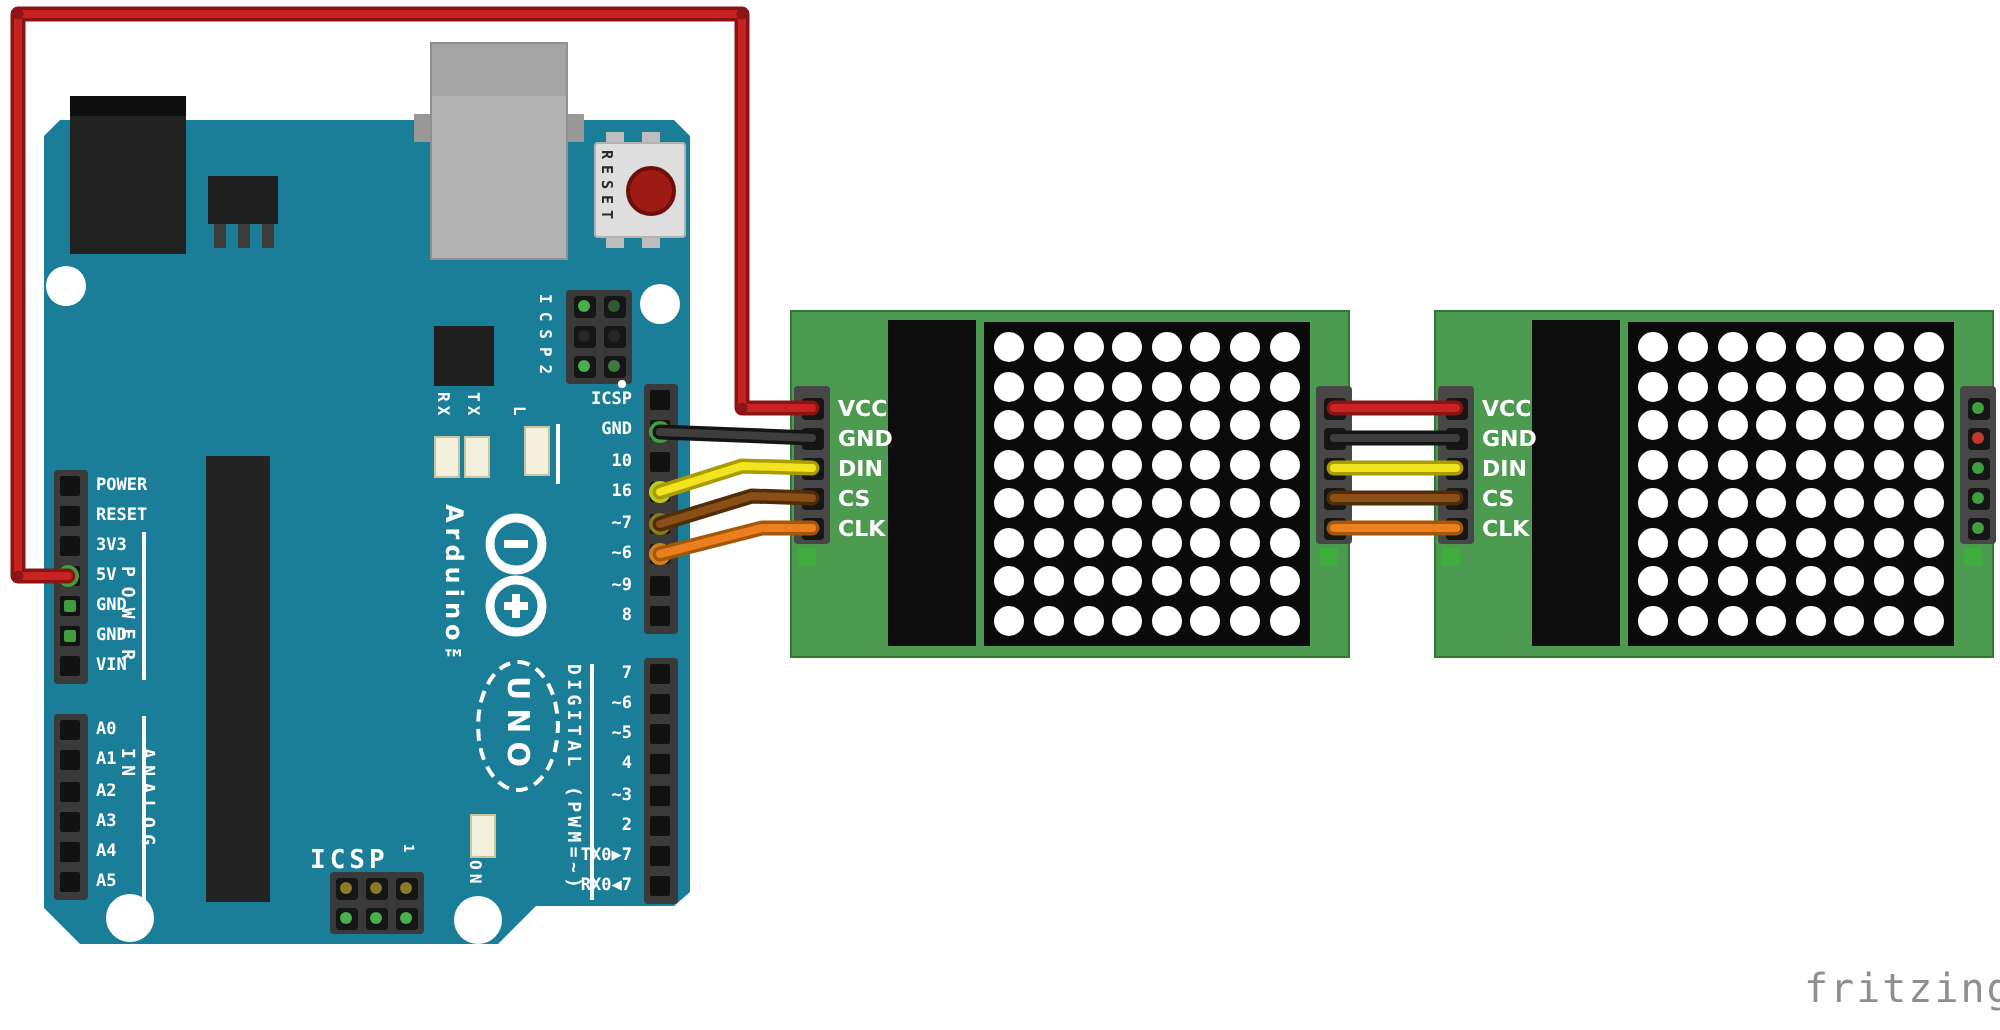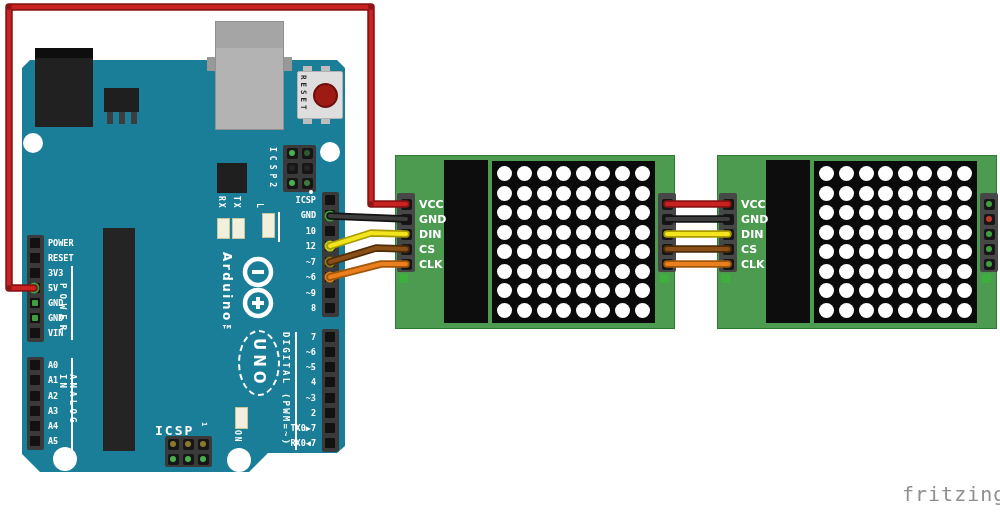--- a/index.html
+++ b/index.html
@@ -146,21 +146,21 @@
 
   <div id="pins-layer">
       <div class="abs strip" style="left: 322px; top: 192px; width: 17px; height: 125px;"></div>
       <div class="abs pinsq" style="left: 325px; top: 195px;"></div>
       <div class="abs pinlabel rlabel" style="top: 195px; left: 276px;">ICSP</div>
       <div class="abs pinsq" style="left: 325px; top: 210px;"></div>
       <div class="abs pinlabel rlabel" style="top: 210px; left: 276px;">GND</div>
       <div class="abs pinsq" style="left: 325px; top: 226px;"></div>
       <div class="abs pinlabel rlabel" style="top: 226px; left: 276px;">10</div>
       <div class="abs pinsq" style="left: 325px; top: 241px;"></div>
-      <div class="abs pinlabel rlabel" style="top: 241px; left: 276px;">12</div>
+      <div class="abs pinlabel rlabel" style="top: 241px; left: 276px;">16</div>
       <div class="abs pinsq" style="left: 325px; top: 257px;"></div>
       <div class="abs pinlabel rlabel" style="top: 257px; left: 276px;">~7</div>
       <div class="abs pinsq" style="left: 325px; top: 272px;"></div>
       <div class="abs pinlabel rlabel" style="top: 272px; left: 276px;">~6</div>
       <div class="abs pinsq" style="left: 325px; top: 288px;"></div>
       <div class="abs pinlabel rlabel" style="top: 288px; left: 276px;">~9</div>
       <div class="abs pinsq" style="left: 325px; top: 303px;"></div>
       <div class="abs pinlabel rlabel" style="top: 303px; left: 276px;">8</div>
       <div class="abs strip" style="left: 322px; top: 329px; width: 17px; height: 123px;"></div>
       <div class="abs pinsq" style="left: 325px; top: 332px;"></div>

